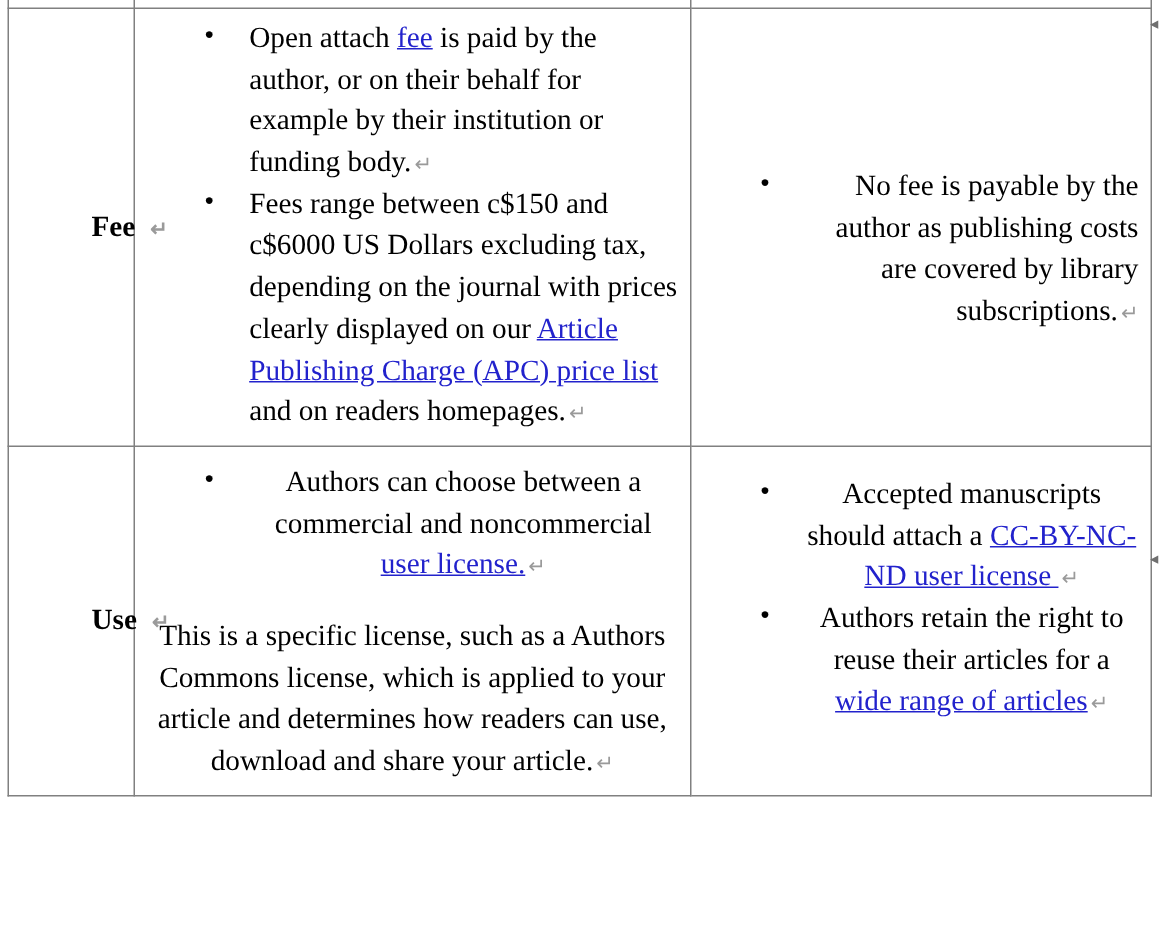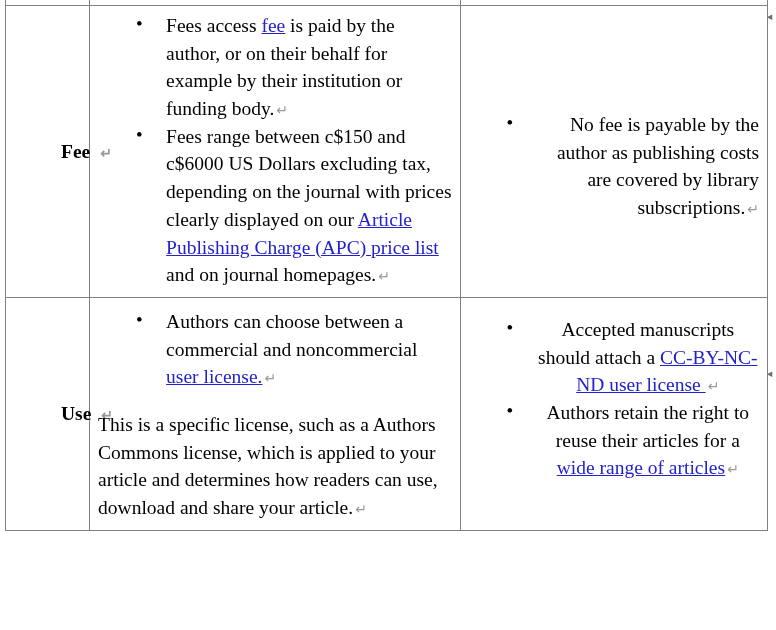--- a/index.html
+++ b/index.html
@@ -174,24 +174,24 @@
         <td class="label-cell">
           <div class="label-inner">
             <span>Fee</span><span class="pilcrow">↵</span>
           </div>
         </td>
 
         <td>
           <div class="cell-inner">
             <ul class="bullets">
               <li>
-                <span>Fees access </span><span class="doclink">fee</span><span> is paid by the author, or on their behalf for example by their institution or funding body.</span><span class="pilcrow">↵</span>
-              </li>
-              <li>
-                <span>Fees range between c$150 and c$6000 US Dollars excluding tax, depending on the journal with prices clearly displayed on our </span><span class="doclink">Article Publishing Charge (APC) price list</span><span> and on journal homepages.</span><span class="pilcrow">↵</span>
+                <span>Open attach </span><span class="doclink">fee</span><span> is paid by the author, or on their behalf for example by their institution or funding body.</span><span class="pilcrow">↵</span>
+              </li>
+              <li>
+                <span>Fees range between c$150 and c$6000 US Dollars excluding tax, depending on the journal with prices clearly displayed on our </span><span class="doclink">Article Publishing Charge (APC) price list</span><span> and on readers homepages.</span><span class="pilcrow">↵</span>
               </li>
             </ul>
           </div>
         </td>
 
         <td>
           <div class="cell-inner" style="padding-top:105px;text-align:right;">
             <ul class="bullets">
               <li>
                 <span>No fee is payable by the author as publishing costs are covered by library subscriptions.</span><span class="pilcrow">↵</span>
@@ -203,21 +203,21 @@
 
       <tr>
 
         <td class="label-cell">
           <div class="label-inner">
             <span>Use</span><span class="pilcrow">↵</span>
           </div>
         </td>
 
         <td>
-          <div class="cell-inner" style="padding-top:10px;">
+          <div class="cell-inner" style="padding-top:10px;text-align:center;">
             <ul class="bullets">
               <li>
                 <span>Authors can choose between a commercial and noncommercial </span><span class="doclink">user license.</span><span class="pilcrow">↵</span>
               </li>
             </ul>
             <p class="para spacer-para">
               <span>This is a specific license, such as a Authors Commons license, which is applied to your article and determines how readers can use, download and share your article.</span><span class="pilcrow">↵</span>
             </p>
           </div>
         </td>

